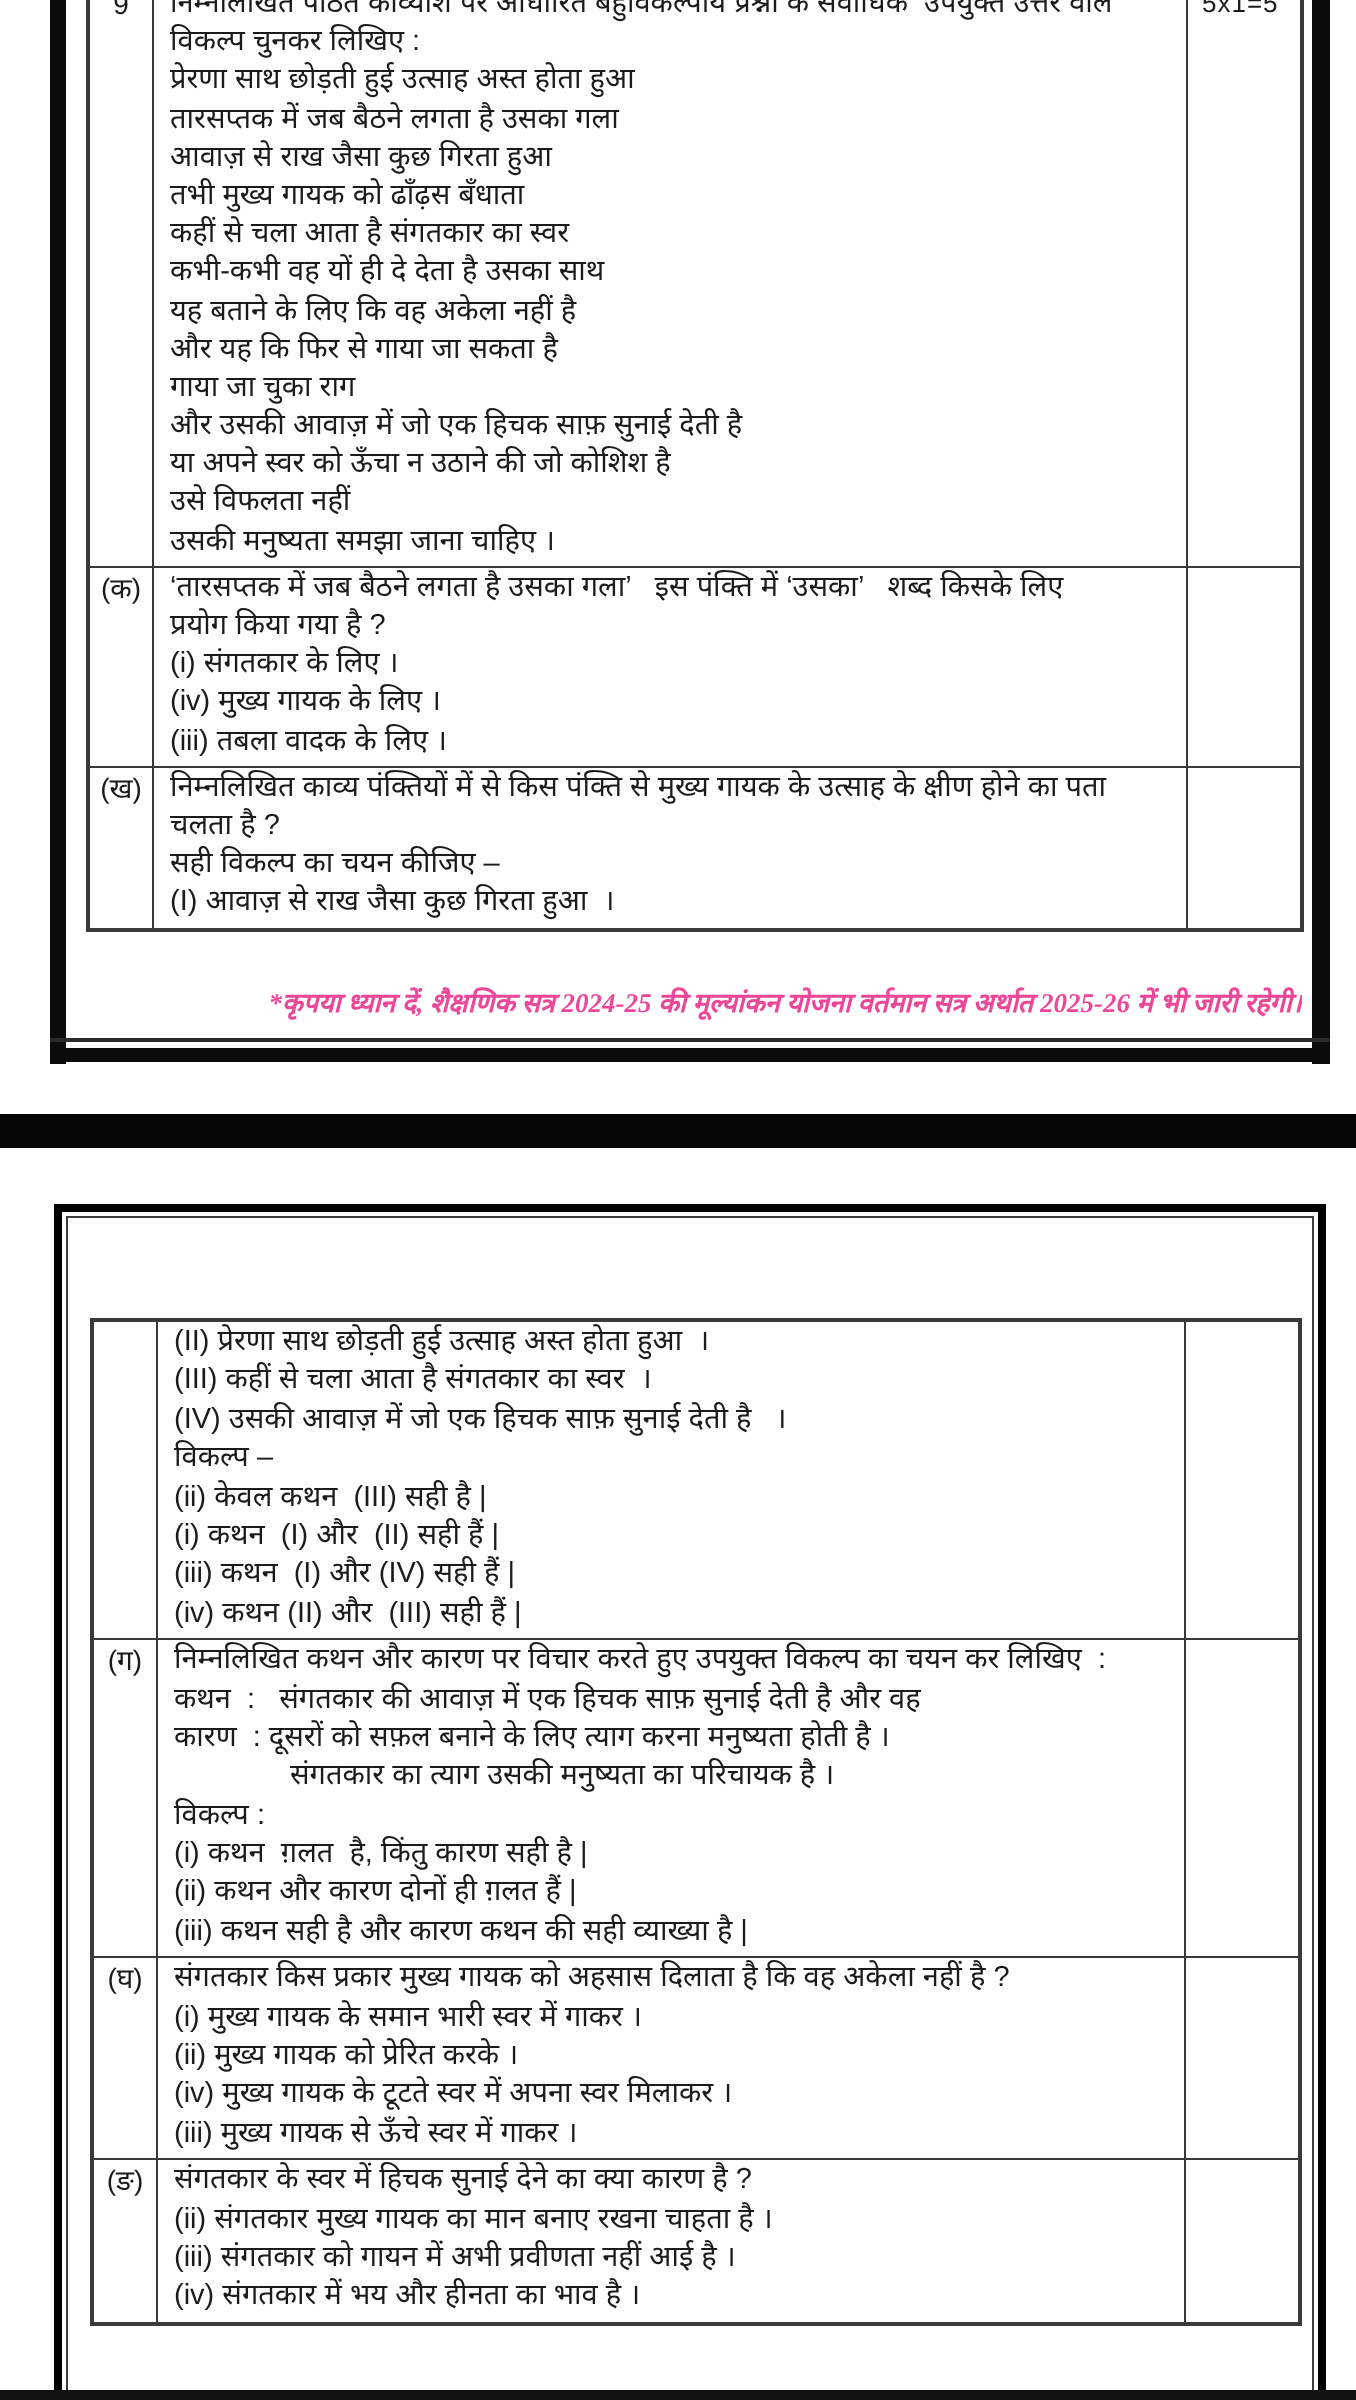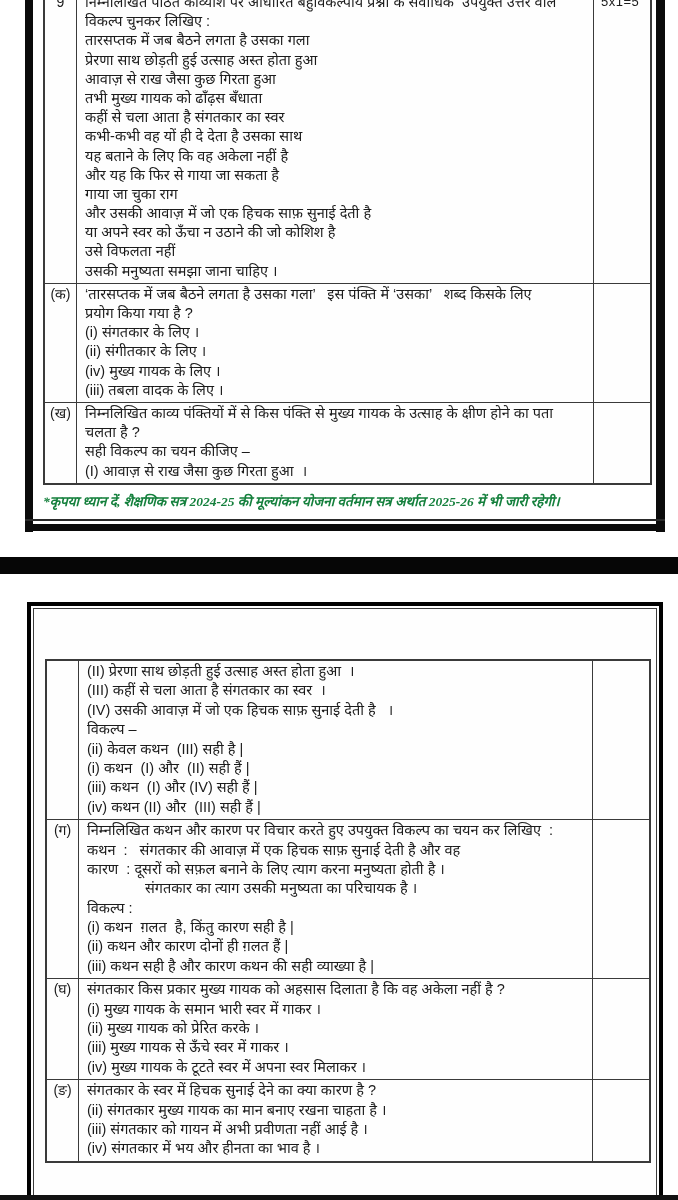--- a/index.html
+++ b/index.html
@@ -47,26 +47,26 @@
     font-size:14.5px;
     white-space:pre;
     overflow:hidden;
   }
   .t2 .tline{height:19.4px;line-height:19.4px;}
   .tline.ind{padding-left:58px;}
   
   .footnote{
     position:absolute;
     left:43px;top:492px;width:608px;
-    text-align:left;
+    text-align:right;
     font-family:"Liberation Serif","DejaVu Serif",serif;
     font-style:italic;
     font-weight:bold;
     font-size:13.5px;
-    color:#15803d;
+    color:#ec4899;
     white-space:nowrap;
     overflow:hidden;
   }
   
   .separator{position:absolute;left:0;top:557px;width:678px;height:17px;background:#060606;}
   
   .page2-frame{
     position:absolute;
     left:27px;top:602px;width:636px;height:640px;
     box-sizing:border-box;
@@ -90,43 +90,42 @@
     <div class="edge-bar" style="left:656px;top:0;width:9px;height:532px;"></div>
     <div class="edge-bar" style="left:25px;top:519px;width:640px;height:2px;background:#2a2a2a;"></div>
     <div class="edge-bar" style="left:25px;top:524px;width:640px;height:7px;"></div>
 
     <div class="qtable t1" id="table1" style="left:43px;top:-10px;width:609px;">
         <div class="trow">
           <div class="tcell lab">9</div>
           <div class="tcell cont">
             <div class="tline">निम्नलिखित पठित काव्यांश पर आधारित बहुविकल्पीय प्रश्नों के सर्वाधिक  उपयुक्त उत्तर वाले</div>
             <div class="tline">विकल्प चुनकर लिखिए :</div>
+            <div class="tline">प्रेरणा साथ छोड़ती हुई उत्साह अस्त होता हुआ</div>
             <div class="tline">तारसप्तक में जब बैठने लगता है उसका गला</div>
-            <div class="tline">प्रेरणा साथ छोड़ती हुई उत्साह अस्त होता हुआ</div>
             <div class="tline">आवाज़ से राख जैसा कुछ गिरता हुआ</div>
             <div class="tline">तभी मुख्य गायक को ढाँढ़स बँधाता</div>
             <div class="tline">कहीं से चला आता है संगतकार का स्वर</div>
             <div class="tline">कभी-कभी वह यों ही दे देता है उसका साथ</div>
             <div class="tline">यह बताने के लिए कि वह अकेला नहीं है</div>
             <div class="tline">और यह कि फिर से गाया जा सकता है</div>
             <div class="tline">गाया जा चुका राग</div>
             <div class="tline">और उसकी आवाज़ में जो एक हिचक साफ़ सुनाई देती है</div>
             <div class="tline">या अपने स्वर को ऊँचा न उठाने की जो कोशिश है</div>
             <div class="tline">उसे विफलता नहीं</div>
             <div class="tline">उसकी मनुष्यता समझा जाना चाहिए ।</div>
           </div>
           <div class="tcell marks">5x1=5</div>
         </div>
         <div class="trow">
           <div class="tcell lab">(क)</div>
           <div class="tcell cont">
             <div class="tline">‘तारसप्तक में जब बैठने लगता है उसका गला’   इस पंक्ति में ‘उसका’   शब्द किसके लिए</div>
             <div class="tline">प्रयोग किया गया है ?</div>
             <div class="tline">(i) संगतकार के लिए ।</div>
-            <div class="tline">(ii) संगीतकार के लिए ।</div>
             <div class="tline">(iv) मुख्य गायक के लिए ।</div>
             <div class="tline">(iii) तबला वादक के लिए ।</div>
           </div>
           <div class="tcell marks"></div>
         </div>
         <div class="trow">
           <div class="tcell lab">(ख)</div>
           <div class="tcell cont">
             <div class="tline">निम्नलिखित काव्य पंक्तियों में से किस पंक्ति से मुख्य गायक के उत्साह के क्षीण होने का पता</div>
             <div class="tline">चलता है ?</div>
@@ -175,22 +174,22 @@
             <div class="tline">(iii) कथन सही है और कारण कथन की सही व्याख्या है |</div>
           </div>
           <div class="tcell marks"></div>
         </div>
         <div class="trow">
           <div class="tcell lab">(घ)</div>
           <div class="tcell cont">
             <div class="tline">संगतकार किस प्रकार मुख्य गायक को अहसास दिलाता है कि वह अकेला नहीं है ?</div>
             <div class="tline">(i) मुख्य गायक के समान भारी स्वर में गाकर ।</div>
             <div class="tline">(ii) मुख्य गायक को प्रेरित करके ।</div>
+            <div class="tline">(iv) मुख्य गायक के टूटते स्वर में अपना स्वर मिलाकर ।</div>
             <div class="tline">(iii) मुख्य गायक से ऊँचे स्वर में गाकर ।</div>
-            <div class="tline">(iv) मुख्य गायक के टूटते स्वर में अपना स्वर मिलाकर ।</div>
           </div>
           <div class="tcell marks"></div>
         </div>
         <div class="trow">
           <div class="tcell lab">(ङ)</div>
           <div class="tcell cont">
             <div class="tline">संगतकार के स्वर में हिचक सुनाई देने का क्या कारण है ?</div>
             <div class="tline">(ii) संगतकार मुख्य गायक का मान बनाए रखना चाहता है ।</div>
             <div class="tline">(iii) संगतकार को गायन में अभी प्रवीणता नहीं आई है ।</div>
             <div class="tline">(iv) संगतकार में भय और हीनता का भाव है ।</div>

